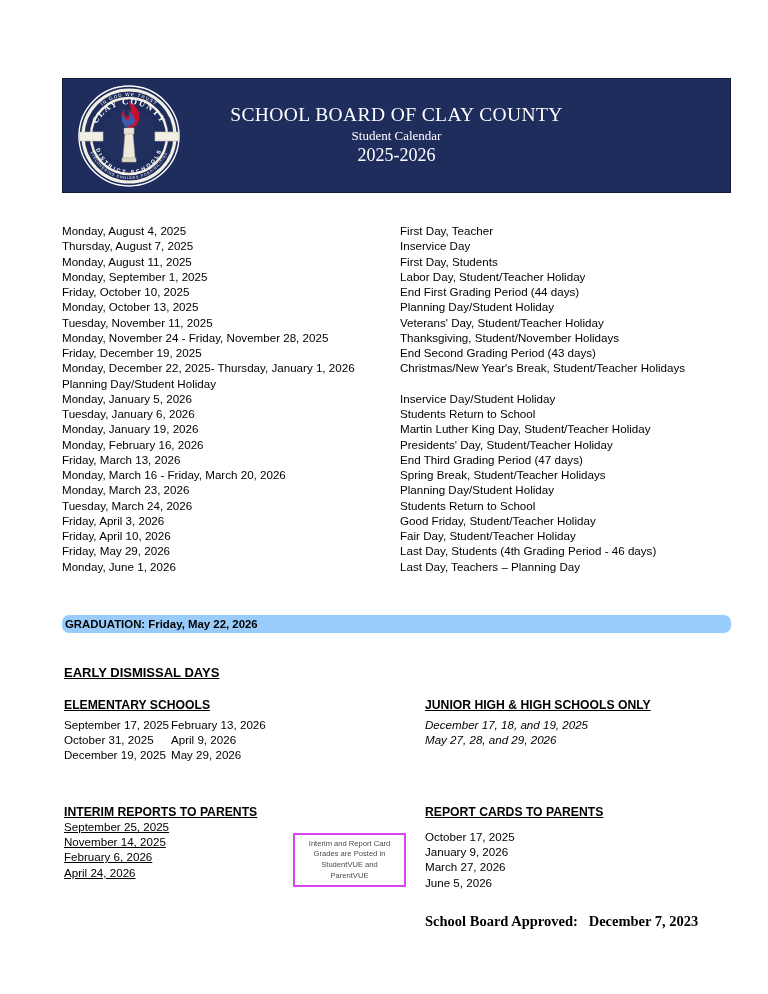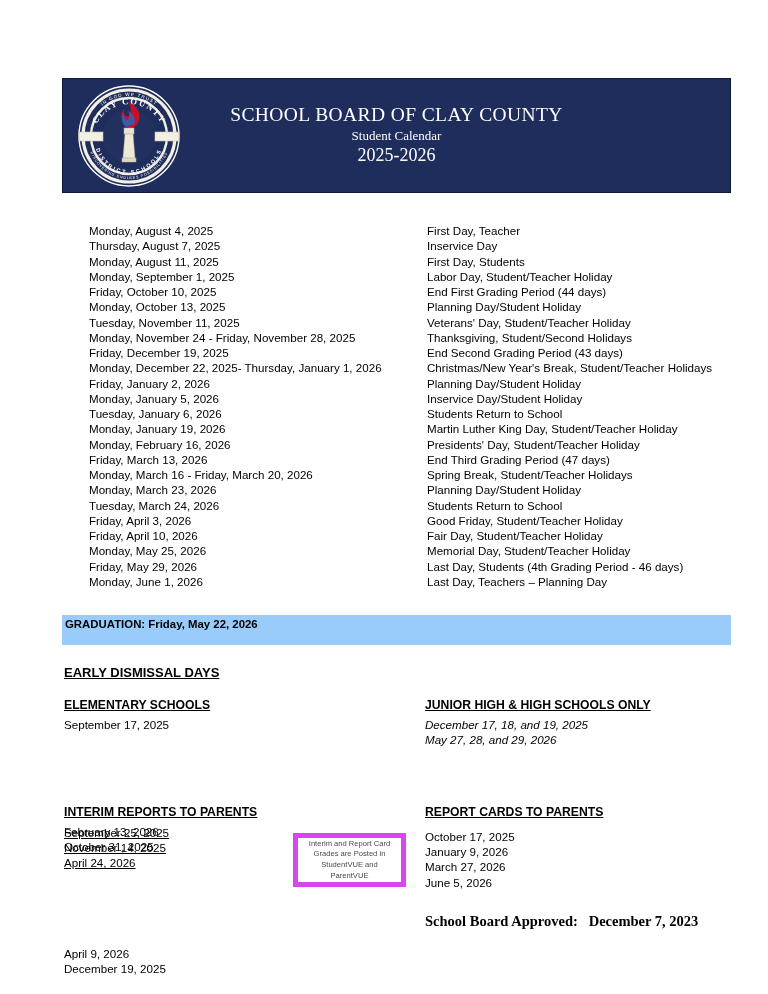--- a/index.html
+++ b/index.html
@@ -57,21 +57,20 @@
     font-size: 18px;
     line-height: 1.3;
   }
 
   
   .calendar-list {
     position: absolute;
     left: 62px;
     top: 223px;
     width: 672px;
-    margin-left: 27px;
   }
   .cal-row {
     display: flex;
     font-size: 11.6px;
     line-height: 15.25px;
     white-space: nowrap;
   }
   .cal-date {
     width: 338px;
     flex: 0 0 338px;
@@ -79,27 +78,28 @@
   .cal-desc {
     flex: 1 1 auto;
   }
 
   
   .graduation-bar {
     position: absolute;
     left: 62px;
     top: 615px;
     width: 669px;
-    height: 30px;
+    height: 18px;
     background: #99ccfb;
     font-size: 11.4px;
     font-weight: bold;
     line-height: 18px;
     padding-left: 3px;
     box-sizing: border-box;
+    border-radius: 7px;
   }
 
   
   .sec-heading {
     font-size: 13px;
     font-weight: bold;
     text-decoration: underline;
   }
   .sub-heading {
     font-size: 12.2px;
@@ -118,57 +118,57 @@
     top: 665px;
   }
 
   .elementary-block {
     position: absolute;
     left: 64px;
     top: 698px;
     width: 300px;
   }
   .elem-rows { margin-top: 5px; }
-  .elem-row { display: flex; flex-direction: column; }
+  .elem-row { display: flex; }
   .elem-col-a { width: 107px; flex: 0 0 107px; }
   .elem-col-b { flex: 1 1 auto; }
 
   .juniorhigh-block {
     position: absolute;
     left: 425px;
     top: 698px;
     width: 300px;
   }
   .jh-rows { margin-top: 5px; font-style: italic; }
 
   .interim-block {
     position: absolute;
     left: 64px;
     top: 805px;
     width: 230px;
     text-decoration: underline;
   }
-  .interim-rows { margin-top: 6px; }
+  .interim-rows { margin-top: 0; }
 
   .reportcards-block {
     position: absolute;
     left: 425px;
     top: 805px;
     width: 250px;
   }
   .rc-rows { margin-top: 10px; }
 
   
   .note-box {
     position: absolute;
     left: 293px;
     top: 833px;
     width: 113px;
     height: 54px;
-    border: 5px solid #d946ef;
+    border: 2px solid #d946ef;
     box-sizing: border-box;
     display: flex;
     flex-direction: column;
     align-items: center;
     justify-content: center;
     font-size: 7.6px;
     line-height: 10.6px;
     color: #4a4a4a;
     text-align: center;
   }
@@ -258,32 +258,31 @@
     <div class="cal-row">
       <div class="cal-date">Monday, October 13, 2025</div>
       <div class="cal-desc">Planning Day/Student Holiday</div>
     </div>
     <div class="cal-row">
       <div class="cal-date">Tuesday, November 11, 2025</div>
       <div class="cal-desc">Veterans' Day, Student/Teacher Holiday</div>
     </div>
     <div class="cal-row">
       <div class="cal-date">Monday, November 24 - Friday, November 28, 2025</div>
-      <div class="cal-desc">Thanksgiving, Student/Second Holidays</div>
+      <div class="cal-desc">Thanksgiving, Student/November Holidays</div>
     </div>
     <div class="cal-row">
       <div class="cal-date">Friday, December 19, 2025</div>
       <div class="cal-desc">End Second Grading Period (43 days)</div>
     </div>
     <div class="cal-row">
       <div class="cal-date">Monday, December 22, 2025- Thursday, January 1, 2026</div>
       <div class="cal-desc">Christmas/New Year's Break, Student/Teacher Holidays</div>
     </div>
     <div class="cal-row">
-      <div class="cal-date">Friday, January 2, 2026</div>
       <div class="cal-desc">Planning Day/Student Holiday</div>
     </div>
     <div class="cal-row">
       <div class="cal-date">Monday, January 5, 2026</div>
       <div class="cal-desc">Inservice Day/Student Holiday</div>
     </div>
     <div class="cal-row">
       <div class="cal-date">Tuesday, January 6, 2026</div>
       <div class="cal-desc">Students Return to School</div>
     </div>
@@ -311,24 +310,20 @@
       <div class="cal-date">Tuesday, March 24, 2026</div>
       <div class="cal-desc"> Students Return to School</div>
     </div>
     <div class="cal-row">
       <div class="cal-date">Friday, April 3, 2026</div>
       <div class="cal-desc">Good Friday, Student/Teacher Holiday</div>
     </div>
     <div class="cal-row">
       <div class="cal-date">Friday, April 10, 2026</div>
       <div class="cal-desc">Fair Day, Student/Teacher Holiday</div>
-    </div>
-    <div class="cal-row">
-      <div class="cal-date">Monday, May 25, 2026</div>
-      <div class="cal-desc">Memorial Day, Student/Teacher Holiday</div>
     </div>
     <div class="cal-row">
       <div class="cal-date">Friday, May 29, 2026</div>
       <div class="cal-desc">Last Day, Students (4th Grading Period - 46 days)</div>
     </div>
     <div class="cal-row">
       <div class="cal-date">Monday, June 1, 2026</div>
       <div class="cal-desc">Last Day, Teachers – Planning Day</div>
     </div>
   </div>
@@ -361,20 +356,21 @@
       <div class="date-line">December 17, 18, and 19, 2025</div>
       <div class="date-line">May 27, 28, and 29, 2026</div>
     </div>
 </div>
 
 <div class="interim-block">
   <div class="sub-heading">INTERIM REPORTS TO PARENTS</div>
   <div class="interim-rows" id="interim-rows">
       <div class="date-line">September 25, 2025</div>
       <div class="date-line">November 14, 2025</div>
+      <div class="date-line">February 6, 2026</div>
       <div class="date-line">April 24, 2026</div>
     </div>
 </div>
 
 <div class="reportcards-block">
   <div class="sub-heading">REPORT CARDS TO PARENTS</div>
   <div class="rc-rows" id="reportcards-rows">
       <div class="date-line">October 17, 2025</div>
       <div class="date-line">January 9, 2026</div>
       <div class="date-line">March 27, 2026</div>

